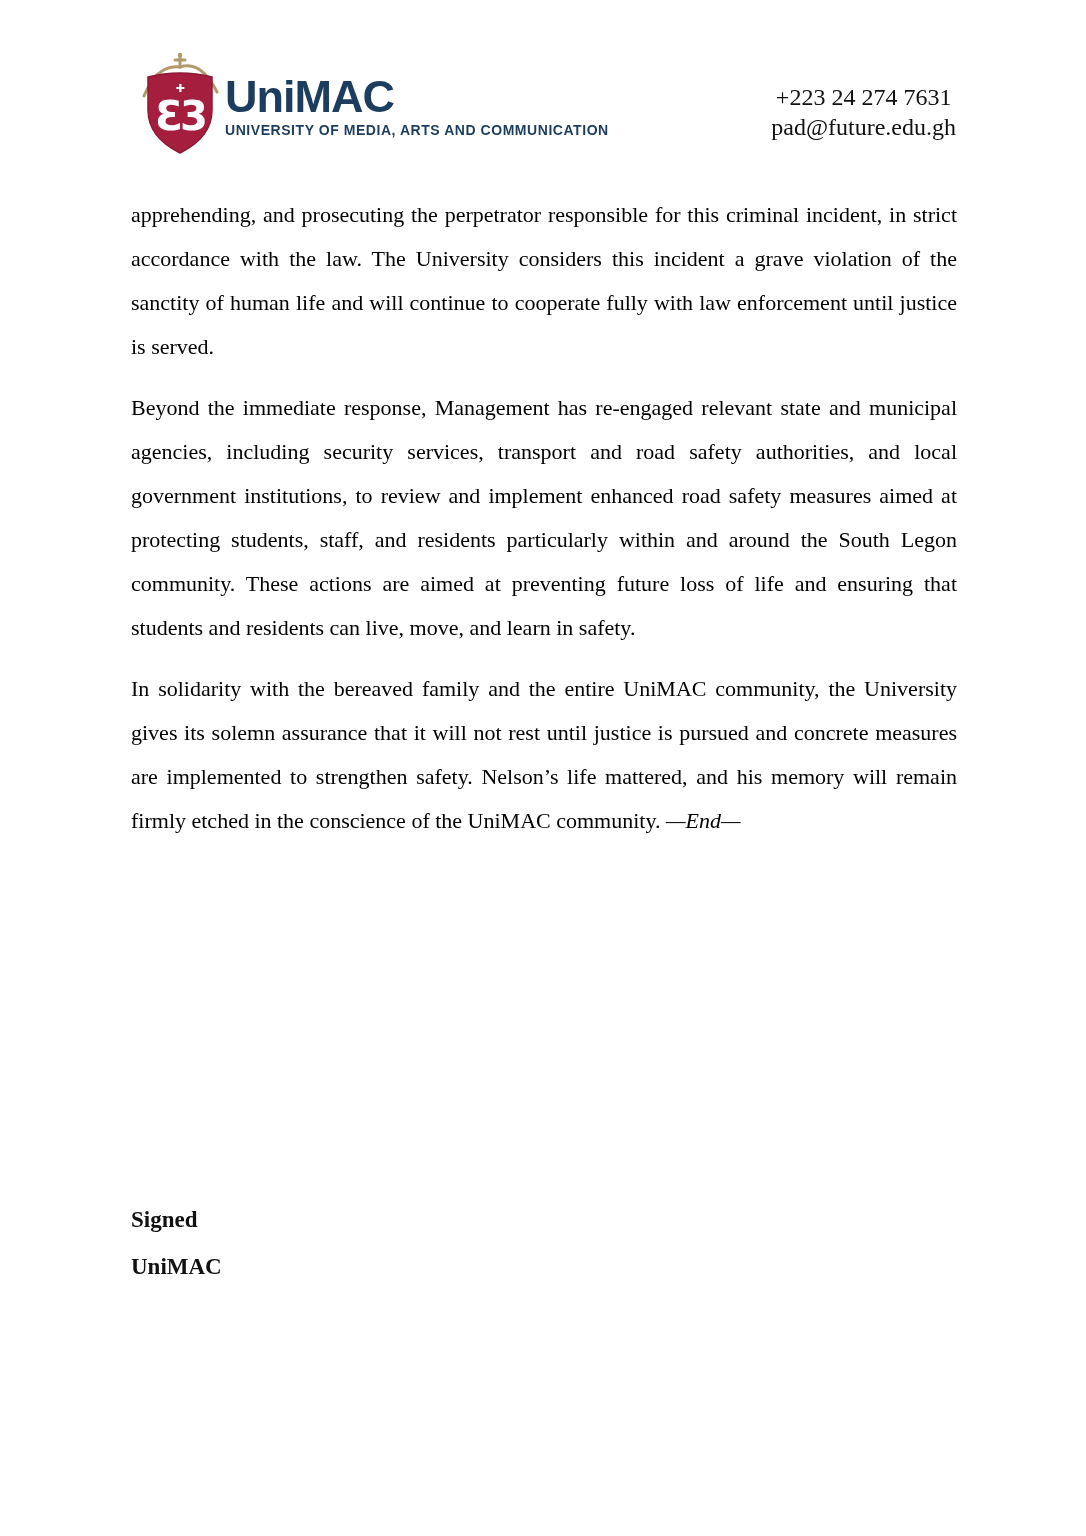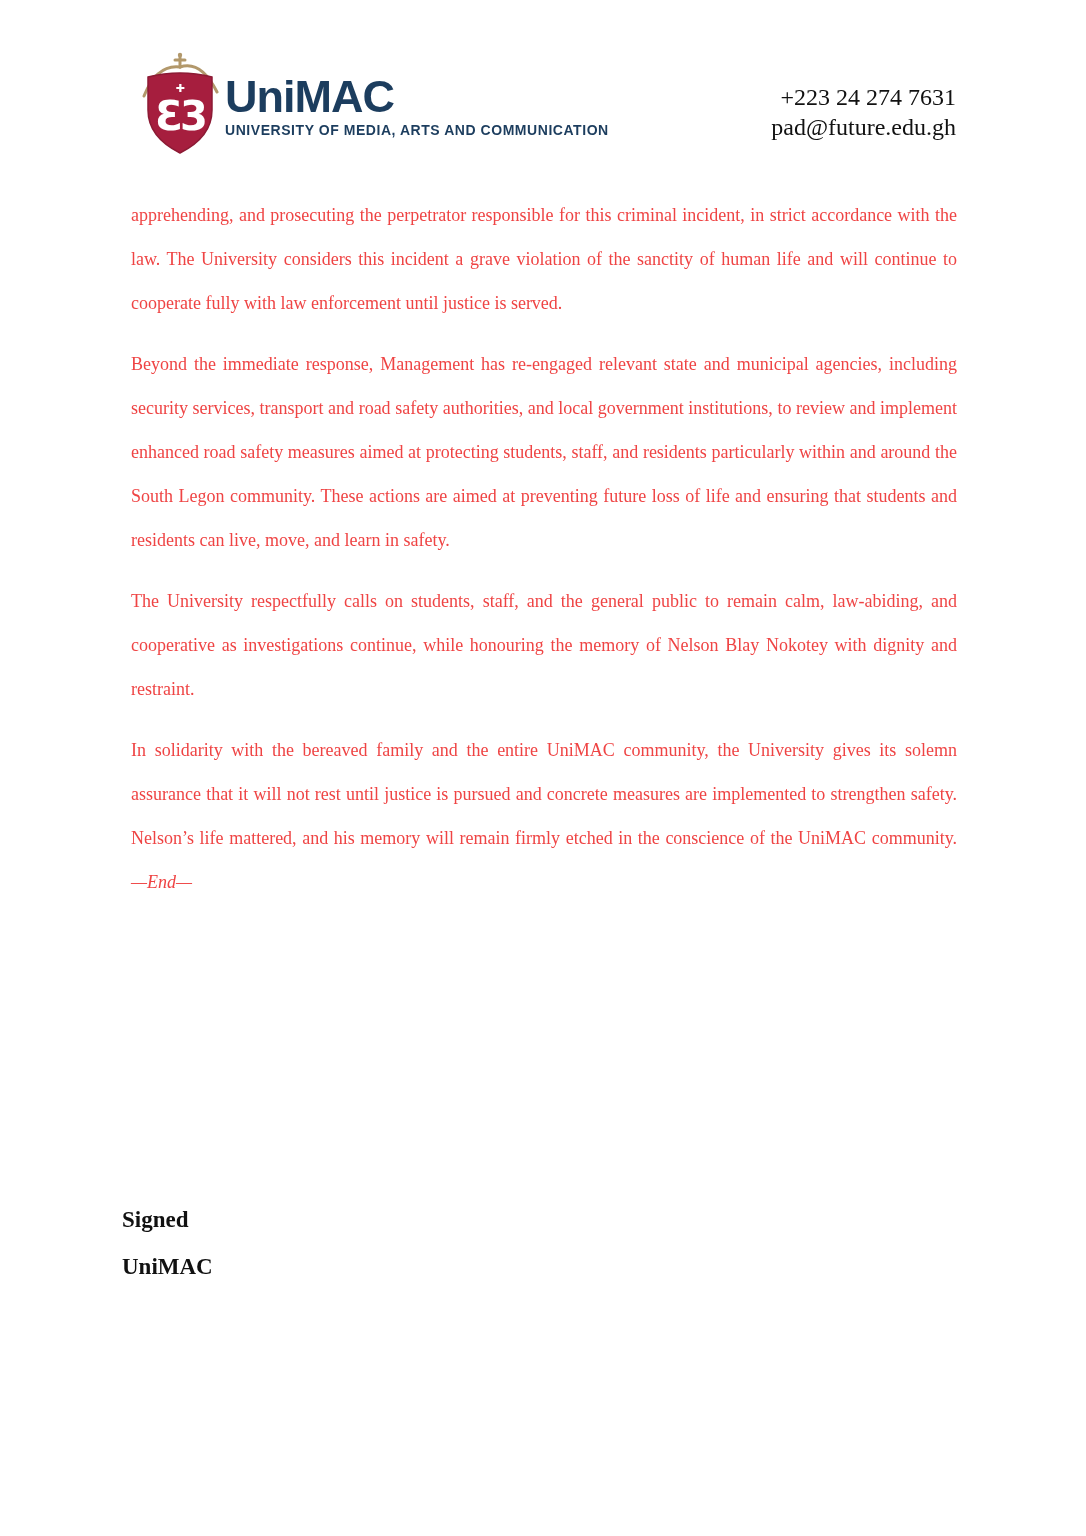--- a/index.html
+++ b/index.html
@@ -33,45 +33,45 @@
     font-size: 14px;
     letter-spacing: 0.55px;
     margin-top: 3px;
     color: var(--navy, #1c3d5e);
     white-space: nowrap;
   }
   .contact-block {
     position: absolute;
     top: 82px;
     right: 130px;
-    text-align: right;
+    text-align: center;
     font-size: 24px;
     line-height: 30px;
     color: #111;
   }
   
   .letter-body {
     position: absolute;
     top: 193px;
     left: 131px;
     width: 826px;
   }
   .letter-body p {
-    font-size: 18px;
+    font-size: 22px;
     line-height: 44px;
     text-align: justify;
     margin-bottom: 17px;
-    color: #ef4444;
+    color: #000000;
   }
   .letter-body p .end-marker { }
   
   .signature-block {
     position: absolute;
     top: 1196px;
-    left: 122px;
+    left: 131px;
     font-weight: bold;
     font-size: 23px;
     line-height: 47px;
     color: #111;
   }
 </style>
 </head>
 <body>
 
 <div class="page">
@@ -102,21 +102,20 @@
     <div class="contact-block">
       <div>+223 24 274 7631</div>
       <div>pad@future.edu.gh</div>
     </div>
 
   </div>
 
   <div class="letter-body">
     <p>apprehending, and prosecuting the perpetrator responsible for this criminal incident, in strict accordance with the law. The University considers this incident a grave violation of the sanctity of human life and will continue to cooperate fully with law enforcement until justice is served.</p>
     <p>Beyond the immediate response, Management has re-engaged relevant state and municipal agencies, including security services, transport and road safety authorities, and local government institutions, to review and implement enhanced road safety measures aimed at protecting students, staff, and residents particularly within and around the South Legon community. These actions are aimed at preventing future loss of life and ensuring that students and residents can live, move, and learn in safety.</p>
-    <p>The University respectfully calls on students, staff, and the general public to remain calm, law-abiding, and cooperative as investigations continue, while honouring the memory of Nelson Blay Nokotey with dignity and restraint.</p>
     <p><span>In solidarity with the bereaved family and the entire UniMAC community, the University gives its solemn assurance that it will not rest until justice is pursued and concrete measures are implemented to strengthen safety. Nelson’s life mattered, and his memory will remain firmly etched in the conscience of the UniMAC community.</span> <em class="end-marker">—End—</em></p>
   </div>
 
   <div class="signature-block">
     <div>Signed</div>
     <div>UniMAC</div>
   </div>
 
 </div>
 

